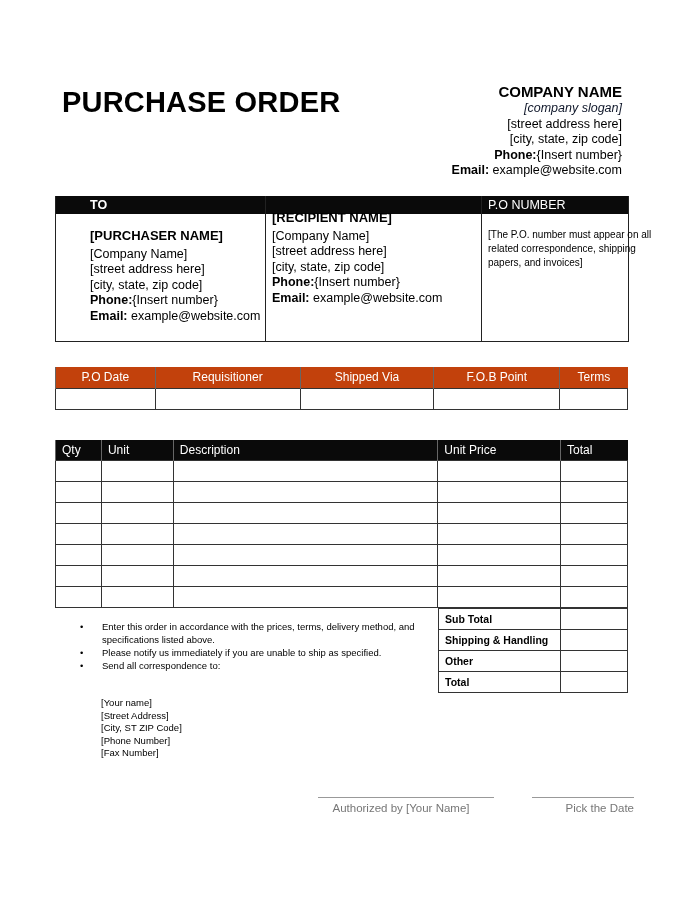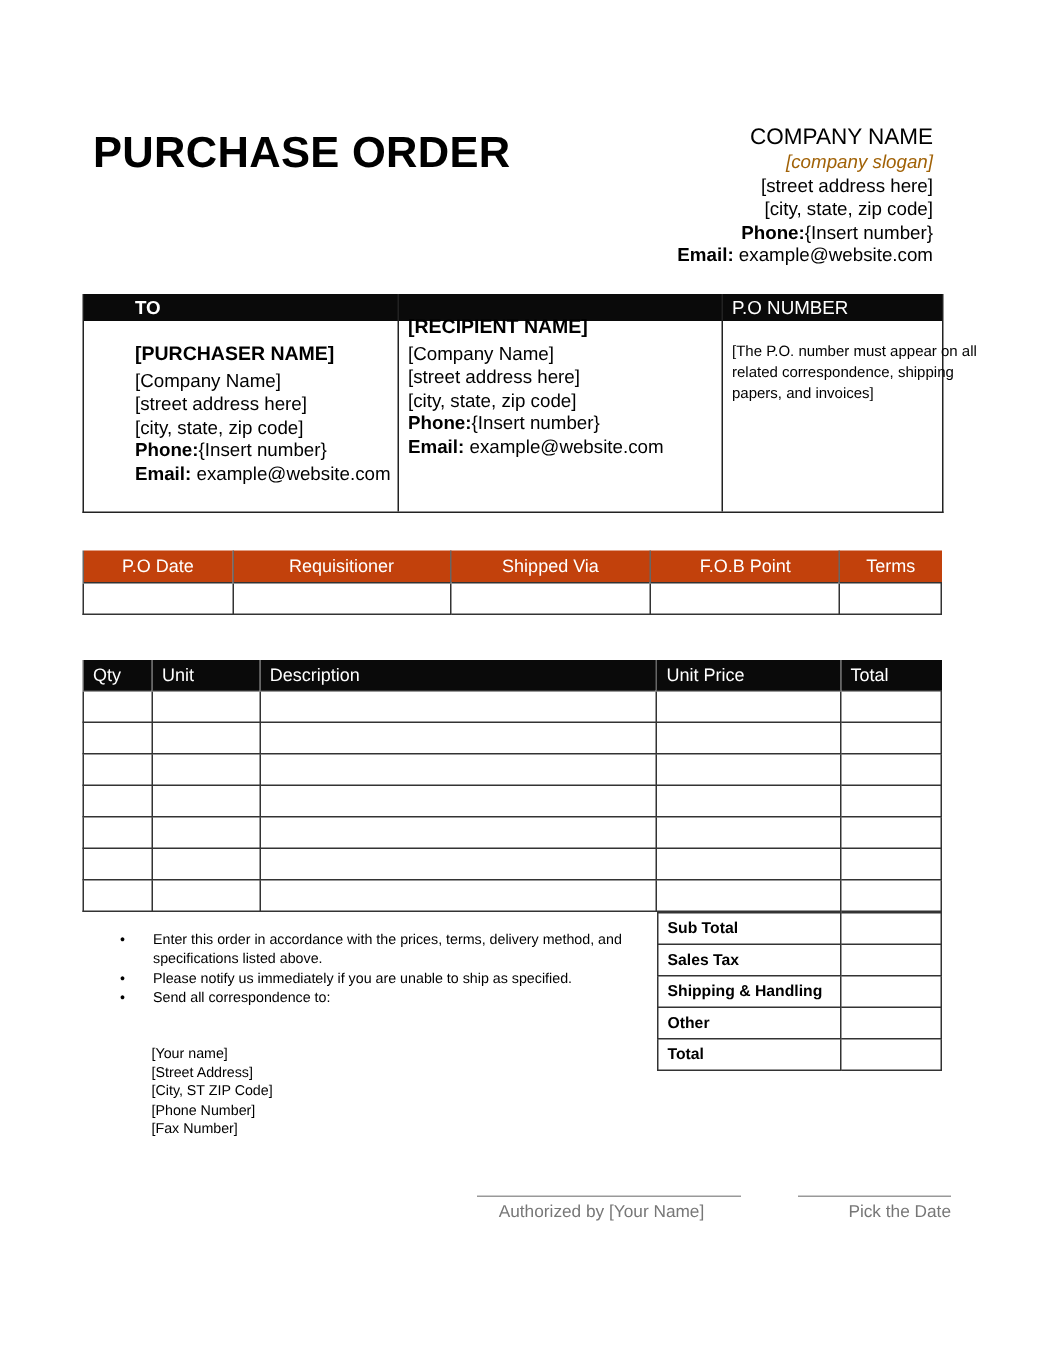--- a/index.html
+++ b/index.html
@@ -1,21 +1,21 @@
 <!DOCTYPE html>
 <html><head>
 <meta charset="utf-8">
 <style>
   * { box-sizing: border-box; margin: 0; padding: 0; }
   body { width: 695px; height: 900px; background: #ffffff; font-family: "Liberation Sans", sans-serif; color: #000; position: relative; overflow: hidden; }
   .abs { position: absolute; }
   .title { left: 62px; top: 86px; font-size: 29px; font-weight: bold; letter-spacing: 0.2px; }
   .company { right: 73px; top: 82px; text-align: right; font-size: 12.5px; line-height: 15.5px; }
-  .company .cname { font-size: 15px; font-weight: normal; line-height: 19px; }
-  .company .slogan { color: #a16207; font-style: italic; }
+  .company .cname { font-size: 15px; font-weight: bold; line-height: 19px; }
+  .company .slogan { color: #0f172a; font-style: italic; }
   .company b { font-weight: bold; }
 
   
   .addr { left: 55px; top: 196px; width: 574px; height: 146px; border: 1px solid #222; border-top: none; }
   .addr .hdr { position: absolute; top: 0; left: 0; height: 18px; width: 100%; background: #0a0a0a; }
   .addr .col { position: absolute; top: 0; height: 145px; margin-left: 28px; }
   .addr .col .h { height: 18px; color: #fff; font-size: 12.5px; font-weight: bold; padding: 2px 0 0 6px; }
   .addr .col .h.light { font-weight: normal; }
   .addr .col .body { padding: 14px 0 0 6px; font-size: 12.5px; line-height: 15.5px; }
   .addr .col .body .name { font-weight: bold; font-size: 13px; margin-bottom: 3px; }
@@ -180,24 +180,20 @@
 </tbody>
   </table>
 
 <table class="totals">
   <tbody>
       <tr>
         <td>Sub Total</td>
         <td class="v"></td>
       </tr>
   <tr>
-        <td>Sales Tax</td>
-        <td class="v"></td>
-      </tr>
-  <tr>
         <td>Shipping &amp; Handling</td>
         <td class="v"></td>
       </tr>
   <tr>
         <td>Other</td>
         <td class="v"></td>
       </tr>
   <tr>
         <td>Total</td>
         <td class="v"></td>

